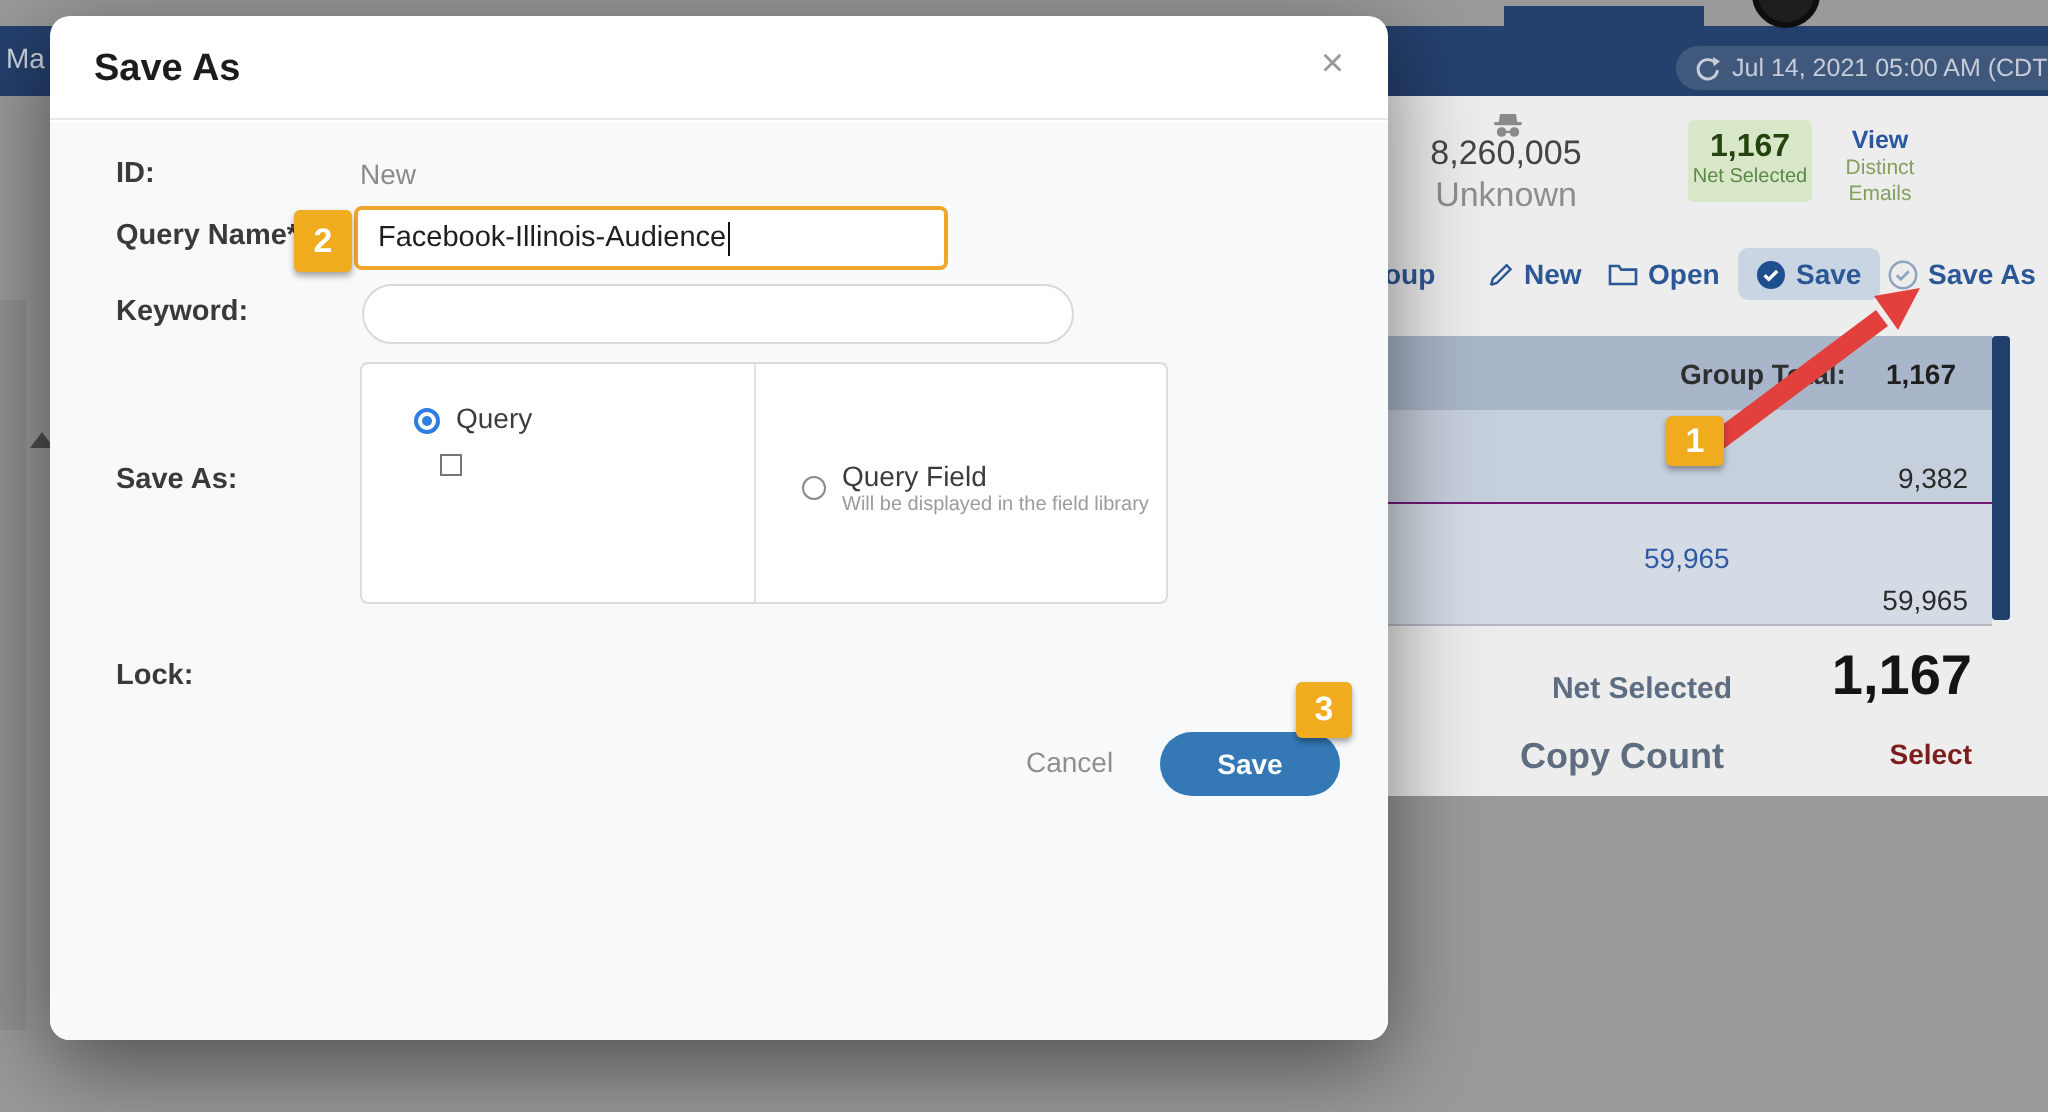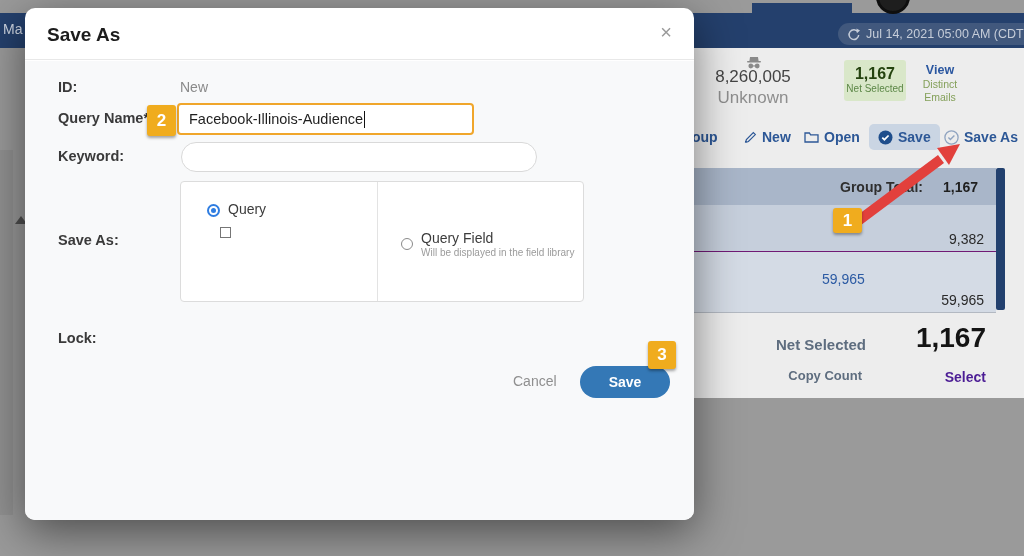--- a/index.html
+++ b/index.html
@@ -41,22 +41,22 @@
   .grid-header .ghv{font-size:14px;font-weight:bold;color:#1f1f1f;margin-left:20px;}
   .grid-scrollbar{position:absolute;left:996px;top:168px;width:9px;height:142px;background:#22406e;border-radius:2px;}
   .grid-row1{position:absolute;left:686px;top:205px;width:310px;height:47px;background:#c6cfdc;border-bottom:1px solid #701a75;}
   .grid-row1 .rv{position:absolute;right:12px;bottom:4px;font-size:14px;color:#2a2a2a;}
   .grid-row2{position:absolute;left:686px;top:252px;width:310px;height:61px;background:#d4dbe5;border-bottom:1px solid #b3b9c2;}
   .grid-row2 .rvb{position:absolute;left:136px;top:19px;font-size:14px;color:#2b5aa3;}
   .grid-row2 .rv{position:absolute;right:12px;top:40px;font-size:14px;color:#2a2a2a;}
 
   .sum-label1{position:absolute;left:686px;top:336px;width:180px;text-align:right;font-size:15px;font-weight:bold;color:#5e6d7f;}
   .sum-value1{position:absolute;left:866px;top:322px;width:120px;text-align:right;font-size:28px;font-weight:bold;color:#141414;}
-  .sum-label2{position:absolute;left:686px;top:368px;width:176px;text-align:right;font-size:13px;font-weight:bold;color:#5e6d7f;}
-  .sum-link{position:absolute;left:866px;top:369px;width:120px;text-align:right;font-size:14px;font-weight:bold;color:#4c1d95;cursor:pointer;}
+  .sum-label2{position:absolute;left:686px;top:368px;width:176px;text-align:right;font-size:18px;font-weight:bold;color:#5e6d7f;}
+  .sum-link{position:absolute;left:866px;top:369px;width:120px;text-align:right;font-size:14px;font-weight:bold;color:#7f1d1d;cursor:pointer;}
 
   
   .badge{position:absolute;background:#f0ac1e;border-radius:3px;color:#fff;font-size:17px;font-weight:bold;display:flex;align-items:center;justify-content:center;box-shadow:0 2px 3px rgba(0,0,0,.35);z-index:6;}
   .badge1{left:833px;top:208px;width:29px;height:25px;}
   .badge2{left:147px;top:105px;width:29px;height:31px;z-index:12;}
   .badge3{left:648px;top:341px;width:28px;height:28px;z-index:12;}
   #arrow-overlay{position:absolute;left:0;top:0;z-index:5;pointer-events:none;}
 
   
   .modal{position:absolute;left:25px;top:8px;width:669px;height:512px;background:#fff;border-radius:10px;box-shadow:0 12px 45px rgba(0,0,0,.5);z-index:10;}

